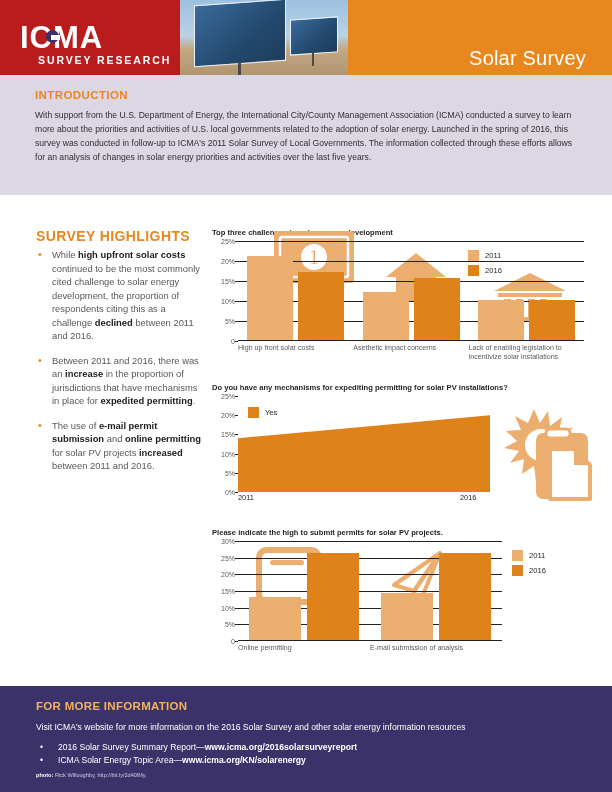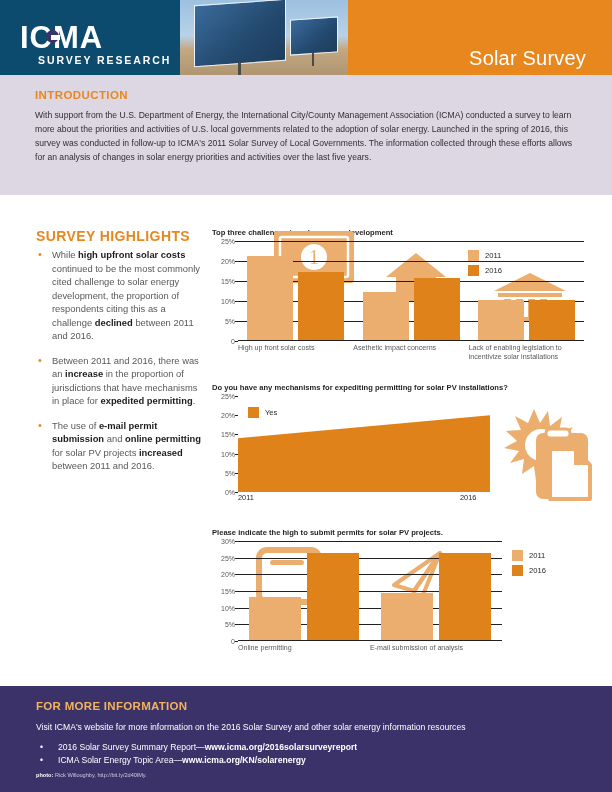--- a/index.html
+++ b/index.html
@@ -6,21 +6,21 @@
   body{
     width:612px;height:792px;
     background:#ffffff;
     font-family:"Liberation Sans", sans-serif;
     position:relative;
     overflow:hidden;
     -webkit-font-smoothing:antialiased;
   }
   
   .header{position:absolute;left:0;top:0;width:612px;height:85px;}
-  .hdr-purple{position:absolute;left:0;top:0;width:180px;height:85px;background:#0c4a6e;}
+  .hdr-purple{position:absolute;left:0;top:0;width:180px;height:85px;background:#b91c1c;}
   .hdr-photo{position:absolute;left:180px;top:0;width:168px;height:85px;overflow:hidden;
       background:linear-gradient(to bottom,#9dc0e0 0%,#b8d2e8 42%,#c3a882 58%,#a78e6a 100%);}
   .panel{position:absolute;background:#29557f;border:1px solid #eaf2f8;box-sizing:border-box;}
   .panel.big{background:linear-gradient(140deg,#3a6b9c 0%,#23496e 60%,#1d3d5e 100%);}
   .pole{position:absolute;background:#4a4a4a;}
   .hdr-orange{position:absolute;left:348px;top:0;width:264px;height:85px;background:#E8871E;}
   .hdr-title{position:absolute;right:26px;top:47px;color:#fff;font-size:20px;letter-spacing:.2px;}
   .logo{position:absolute;left:20px;top:22px;color:#fff;font-size:31px;font-weight:bold;letter-spacing:1px;line-height:1;}
   .logo-sub{position:absolute;left:38px;top:54px;color:#fff;font-size:10.5px;font-weight:bold;letter-spacing:1.9px;}
   .logo-dot{position:absolute;left:46px;top:30px;width:13px;height:13px;border-radius:50%;background:#3B3269;}

